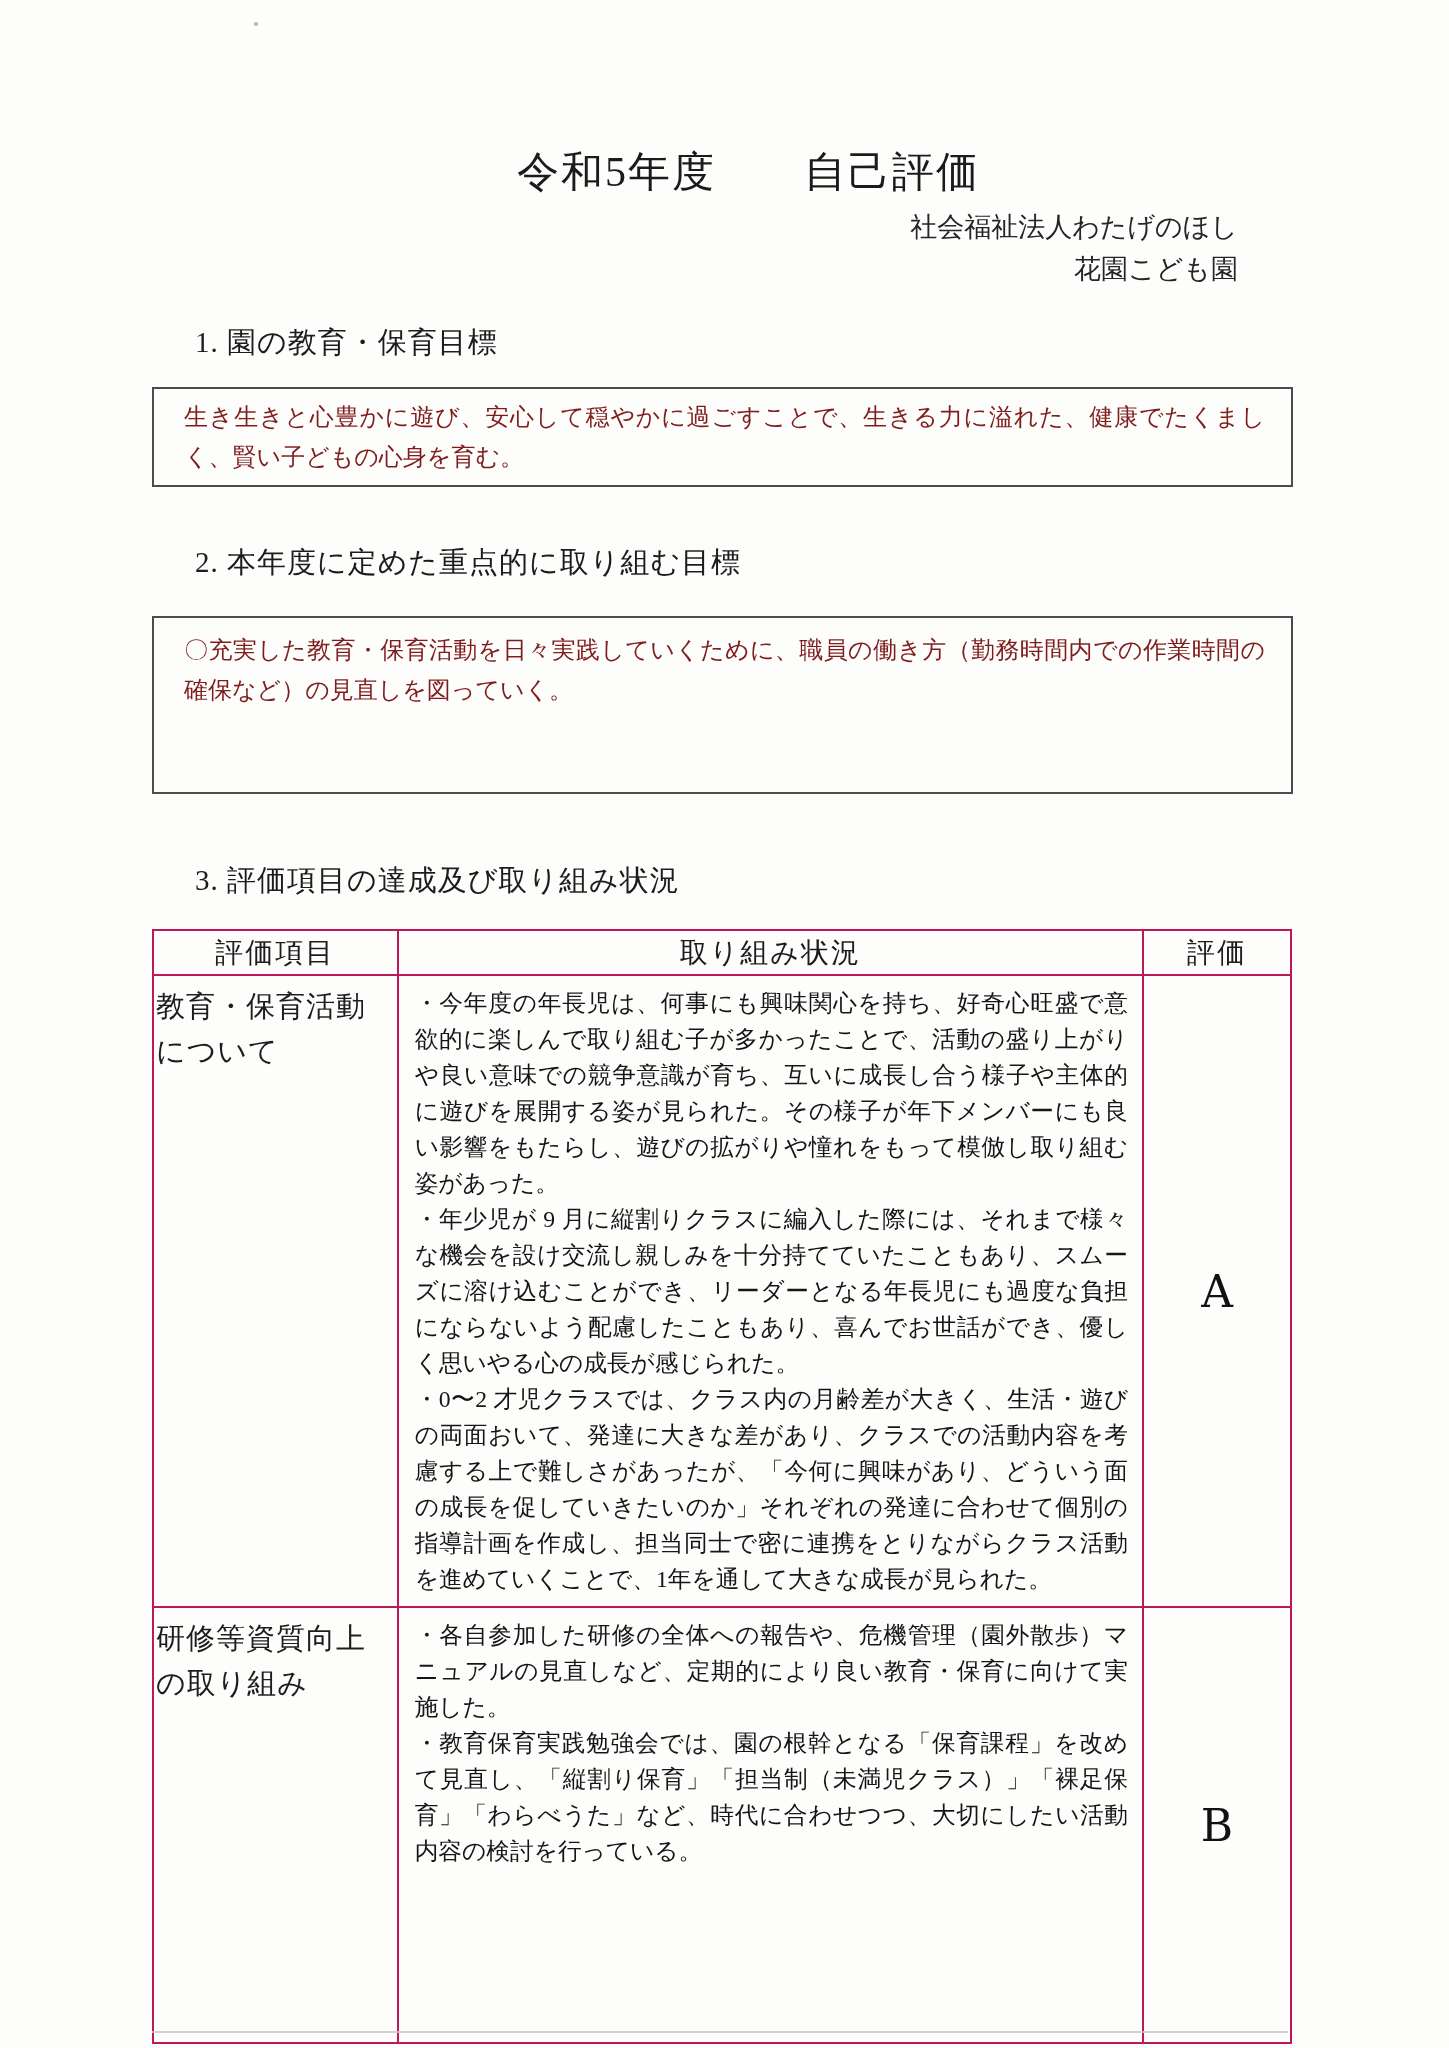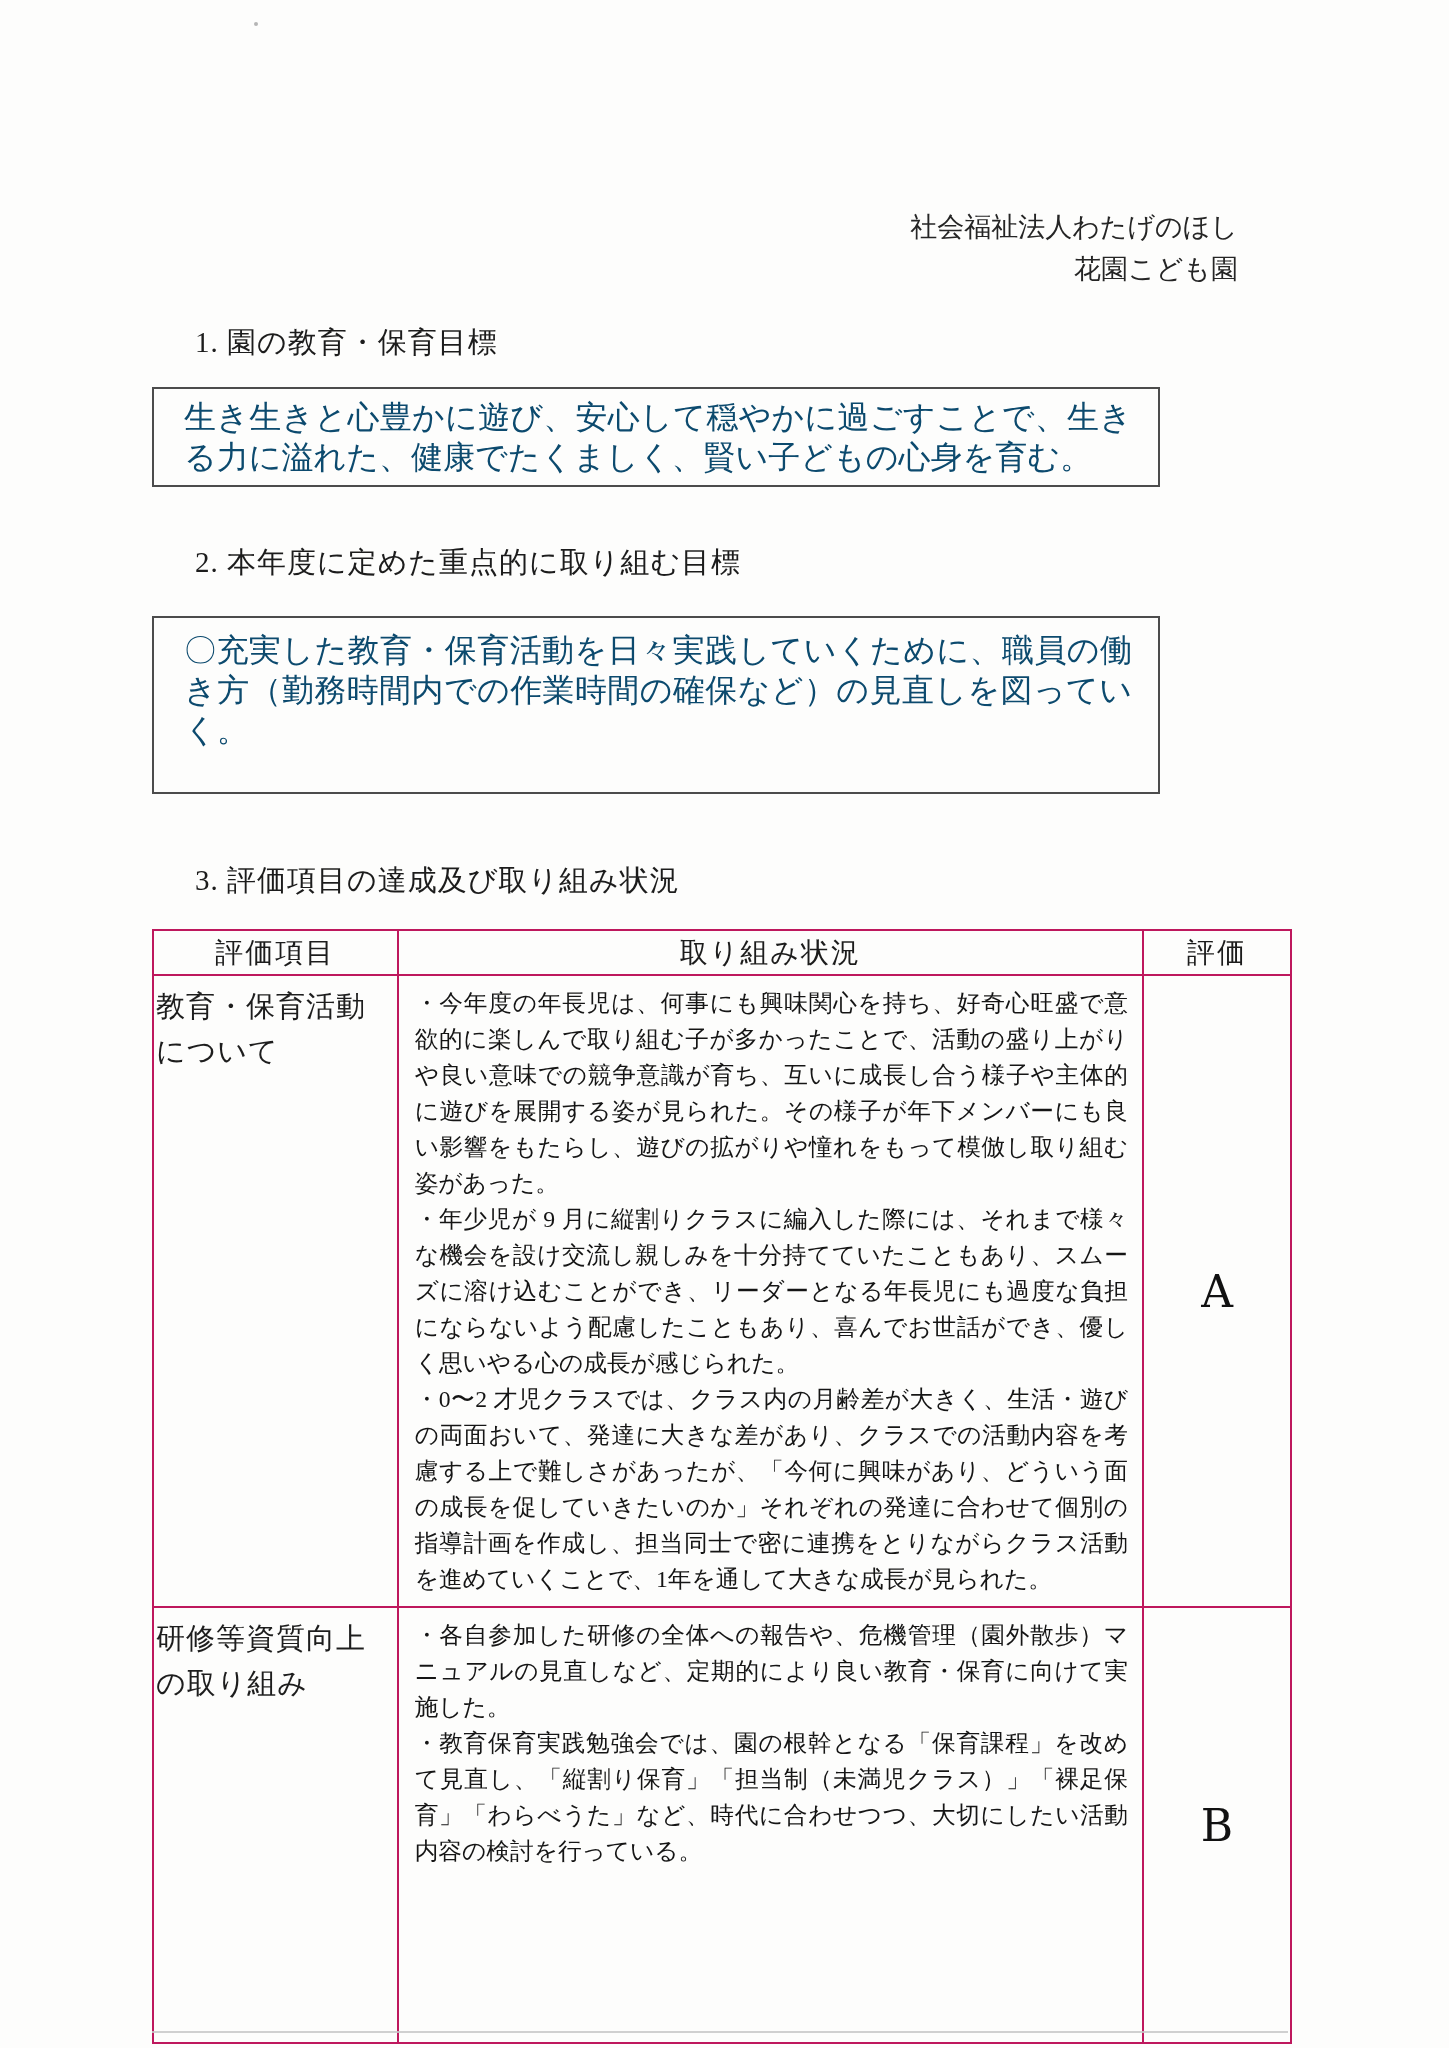--- a/index.html
+++ b/index.html
@@ -27,27 +27,27 @@
     font-size:27px;line-height:42px;color:#252525;
   }
   .section-heading{
     position:absolute;left:195px;
     font-size:29px;line-height:38px;letter-spacing:1px;color:#1c1c1c;
   }
   #sec1-h{top:323px;}
   #sec2-h{top:543px;}
   #sec3-h{top:861px;}
   .goal-box{
-    position:absolute;left:152px;width:1008px;
+    position:absolute;left:152px;width:1141px;
     box-sizing:border-box;
     border:2px solid #4c4c4c;
     background:#fdfdfc;
-    font-size:32px;line-height:40px;
+    font-size:24px;line-height:40px;
     text-align:justify;
-    color:#0c4a6e;
+    color:#7f1d1d;
   }
   #box1{top:387px;min-height:91px;padding:8px 26px 8px 30px;}
   #box2{top:616px;min-height:178px;padding:12px 26px 12px 30px;}
   #box2 .goal+.goal{margin-top:36px;}
   .goal{margin:0;}
   .eval-table{
     position:absolute;top:929px;left:152px;width:1140px;
     border-collapse:collapse;
     table-layout:fixed;
     background:#fdfdfc;
@@ -94,20 +94,21 @@
     background:#b5b5b5;border-radius:50%;
   }
 </style>
 </head>
 <body>
 
 <div class="page">
 
   <div class="artifact-dot"></div>
 
+  <div class="title">令和5年度　　自己評価</div>
 
   <div class="org-block">
     <div>社会福祉法人わたげのほし</div>
     <div>花園こども園</div>
   </div>
 
   <div class="section-heading" id="sec1-h">1. 園の教育・保育目標</div>
 
   <div class="goal-box" id="box1">
     <p class="goal">生き生きと心豊かに遊び、安心して穏やかに過ごすことで、生きる力に溢れた、健康でたくましく、賢い子どもの心身を育む。</p>

